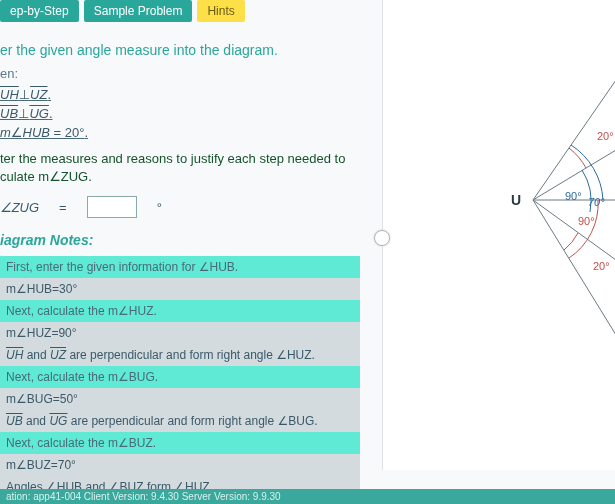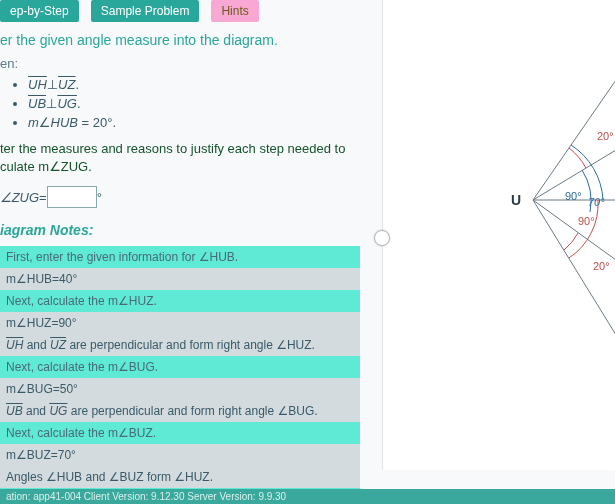--- a/index.html
+++ b/index.html
@@ -8,44 +8,44 @@
     background: #f8f9fa;
     width: 615px;
     height: 504px;
     overflow: hidden;
     position: relative;
     color: #4a6a7a;
     font-size: 13px;
   }
   .tabs {
     display: flex;
-    gap: 12px;
-    margin-bottom: 10px;
+    gap: 5px;
+    margin-bottom: 20px;
   }
   .tab {
     padding: 4px 10px;
     font-size: 12px;
     border-radius: 2px;
   }
   .tab.teal { background: #2aa79b; color: #fff; }
-  .tab.yellow { background: #f9a8d4; color: #6b5a1a; }
+  .tab.yellow { background: #fde047; color: #6b5a1a; }
   .instruction {
     color: #2aa79b;
     font-weight: normal;
     margin: 6px 0 8px 0;
     font-size: 14px;
   }
   .given-label { color: #5a7a8a; margin-bottom: 6px; }
-  .given-list { list-style: disc; padding-left: 28px; margin-bottom: 10px; }
+  .given-list { list-style: disc; margin-bottom: 10px; text-decoration: underline; }
   .given-list li { margin-bottom: 4px; color: #3a5a6a; }
   .ov { text-decoration: overline; font-style: italic; }
   .angle::before { content: "∠"; }
   .perp::before { content: "⊥"; }
   .prompt { color: #14532d; font-weight: normal; line-height: 1.4; margin-bottom: 10px; }
-  .equation-row { display: flex; align-items: center; gap: 0; margin-bottom: 14px; color:#3a5a6a; }
+  .equation-row { display: flex; align-items: center; gap: 20px; margin-bottom: 14px; color:#3a5a6a; }
   .equation-row input {
     width: 50px; height: 22px; border: 1px solid #8aa; background:#fff;
     text-align:center; font-size:12px;
   }
   .notes-title { color: #2aa79b; font-weight: bold; margin-bottom: 8px; font-size:14px;font-style:italic; }
   .steps { width: 360px; }
   .step-head { background: #5eead4; padding: 4px 6px; color:#4a6a7a; font-size:12px; }
   .step-sub { background: #d4dbde; padding: 4px 6px; color:#3a5a6a; font-size:12px; }
   .left { position: absolute; left: 0; top: 0; width: 380px; padding-right:6px; }
   .right { position: absolute; left: 382px; top: 0; width: 233px; height: 470px; background:#fff; border-left:1px solid #e0e4e6; }
@@ -90,21 +90,21 @@
     <span class="mit">∠ZUG</span>
     <span> = </span>
     <input type="text" style="">
     <span>°</span>
   </div>
 
   <div class="notes-title">iagram Notes:</div>
 
   <div class="steps">
     <div class="step-head">First, enter the given information for ∠HUB.</div>
-    <div class="step-sub">m∠HUB=40°</div>
+    <div class="step-sub">m∠HUB=30°</div>
     <div class="step-head">Next, calculate the m∠HUZ.</div>
     <div class="step-sub">m∠HUZ=90°</div>
     <div class="step-sub"><span class="ov">UH</span><span> and </span><span class="ov">UZ</span><span> are perpendicular and form right angle ∠HUZ.</span></div>
     <div class="step-head">Next, calculate the m∠BUG.</div>
     <div class="step-sub">m∠BUG=50°</div>
     <div class="step-sub"><span class="ov">UB</span><span> and </span><span class="ov">UG</span><span> are perpendicular and form right angle ∠BUG.</span></div>
     <div class="step-head">Next, calculate the m∠BUZ.</div>
     <div class="step-sub">m∠BUZ=70°</div>
     <div class="step-sub">Angles ∠HUB and ∠BUZ form ∠HUZ.</div>
     <div class="step-head">Next, calculate the m∠ZUG.</div>
@@ -133,13 +133,13 @@
   <div class="vlabel" style="left:128px; top:192px;">U</div>
   <div class="alabel" style="left:214px; top:130px;">20°</div>
   <div class="alabel blue" style="left:182px; top:190px;">90°</div>
   <div class="alabel blue" style="left:205px; top:196px;font-style:italic;">70°</div>
   <div class="alabel" style="left:195px; top:215px;">90°</div>
   <div class="alabel" style="left:210px; top:260px;">20°</div>
 </div>
 
 <div class="handle"></div>
 
-<div class="footer">ation: app41-004   Client Version: 9.12.30   Server Version: 9.9.30</div>
+<div class="footer">ation: app41-004   Client Version: 9.4.30   Server Version: 9.9.30</div>
 
 </body></html>

